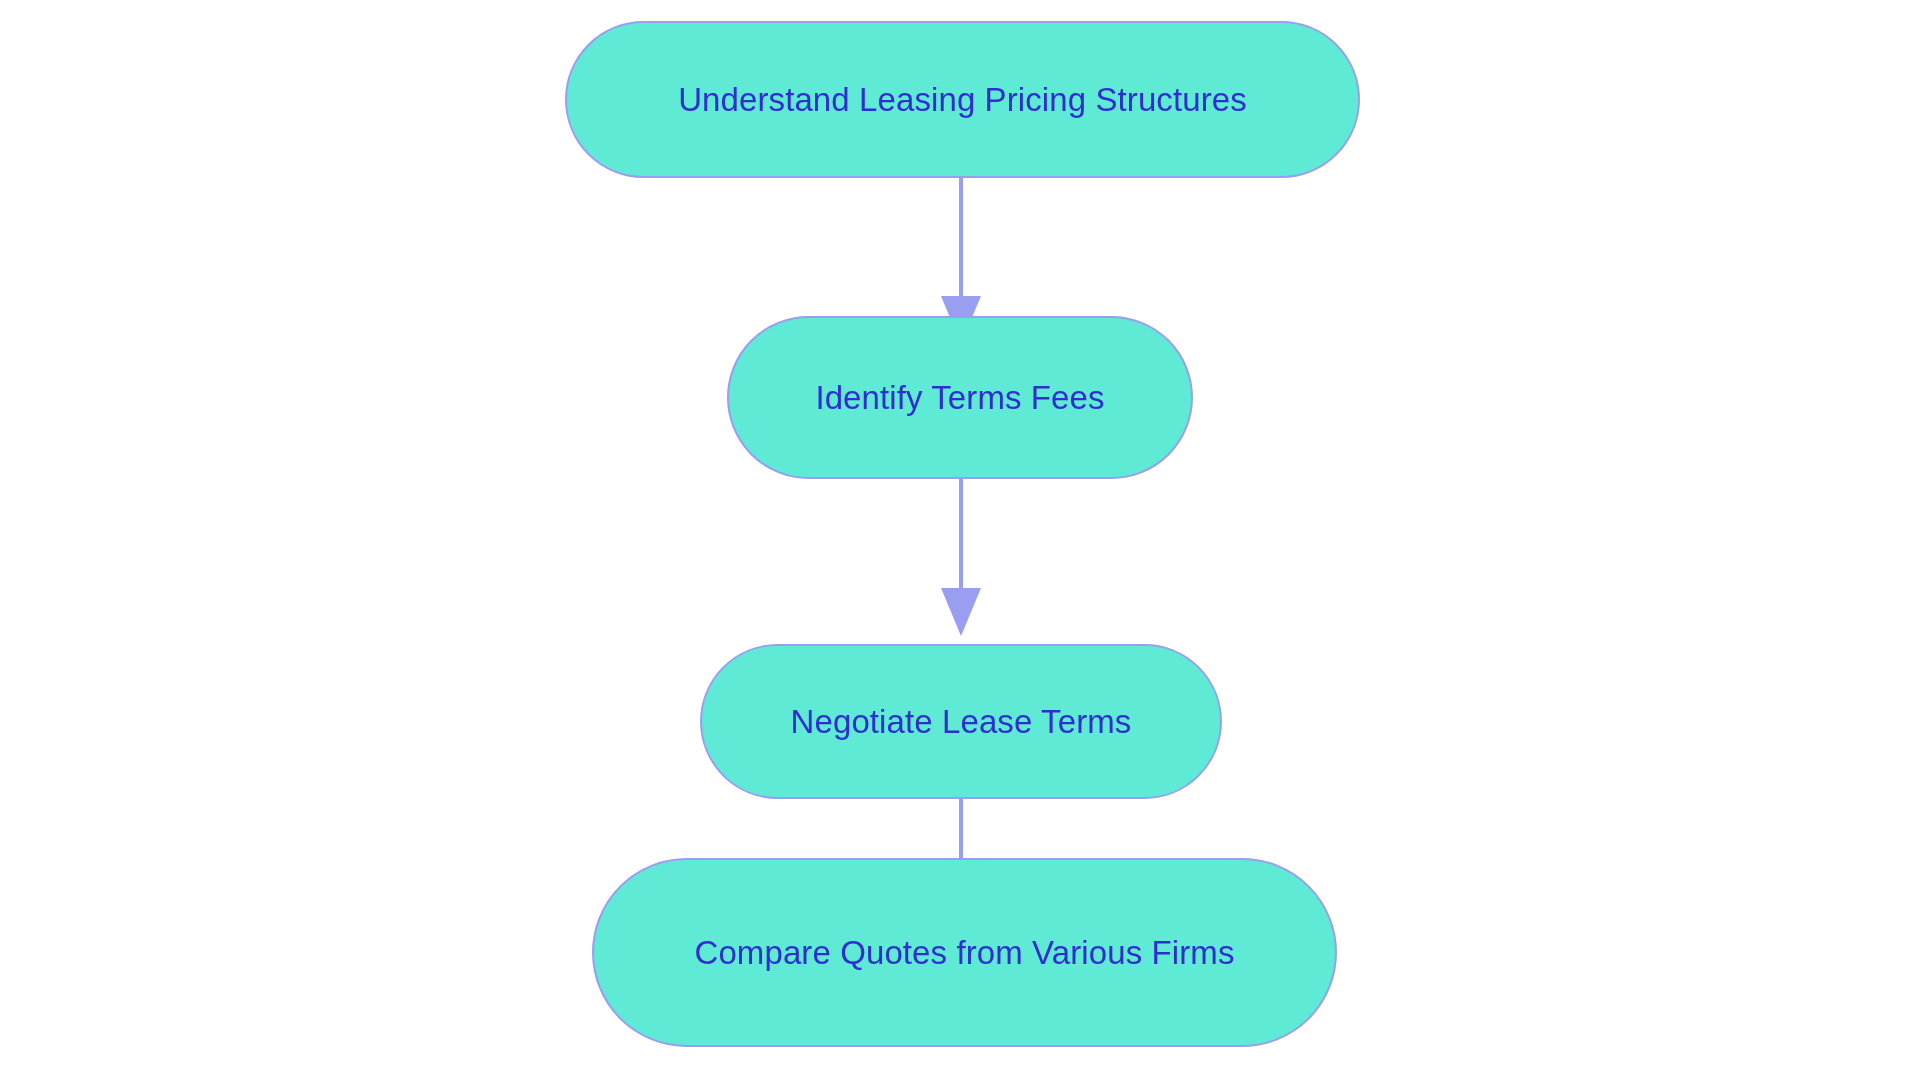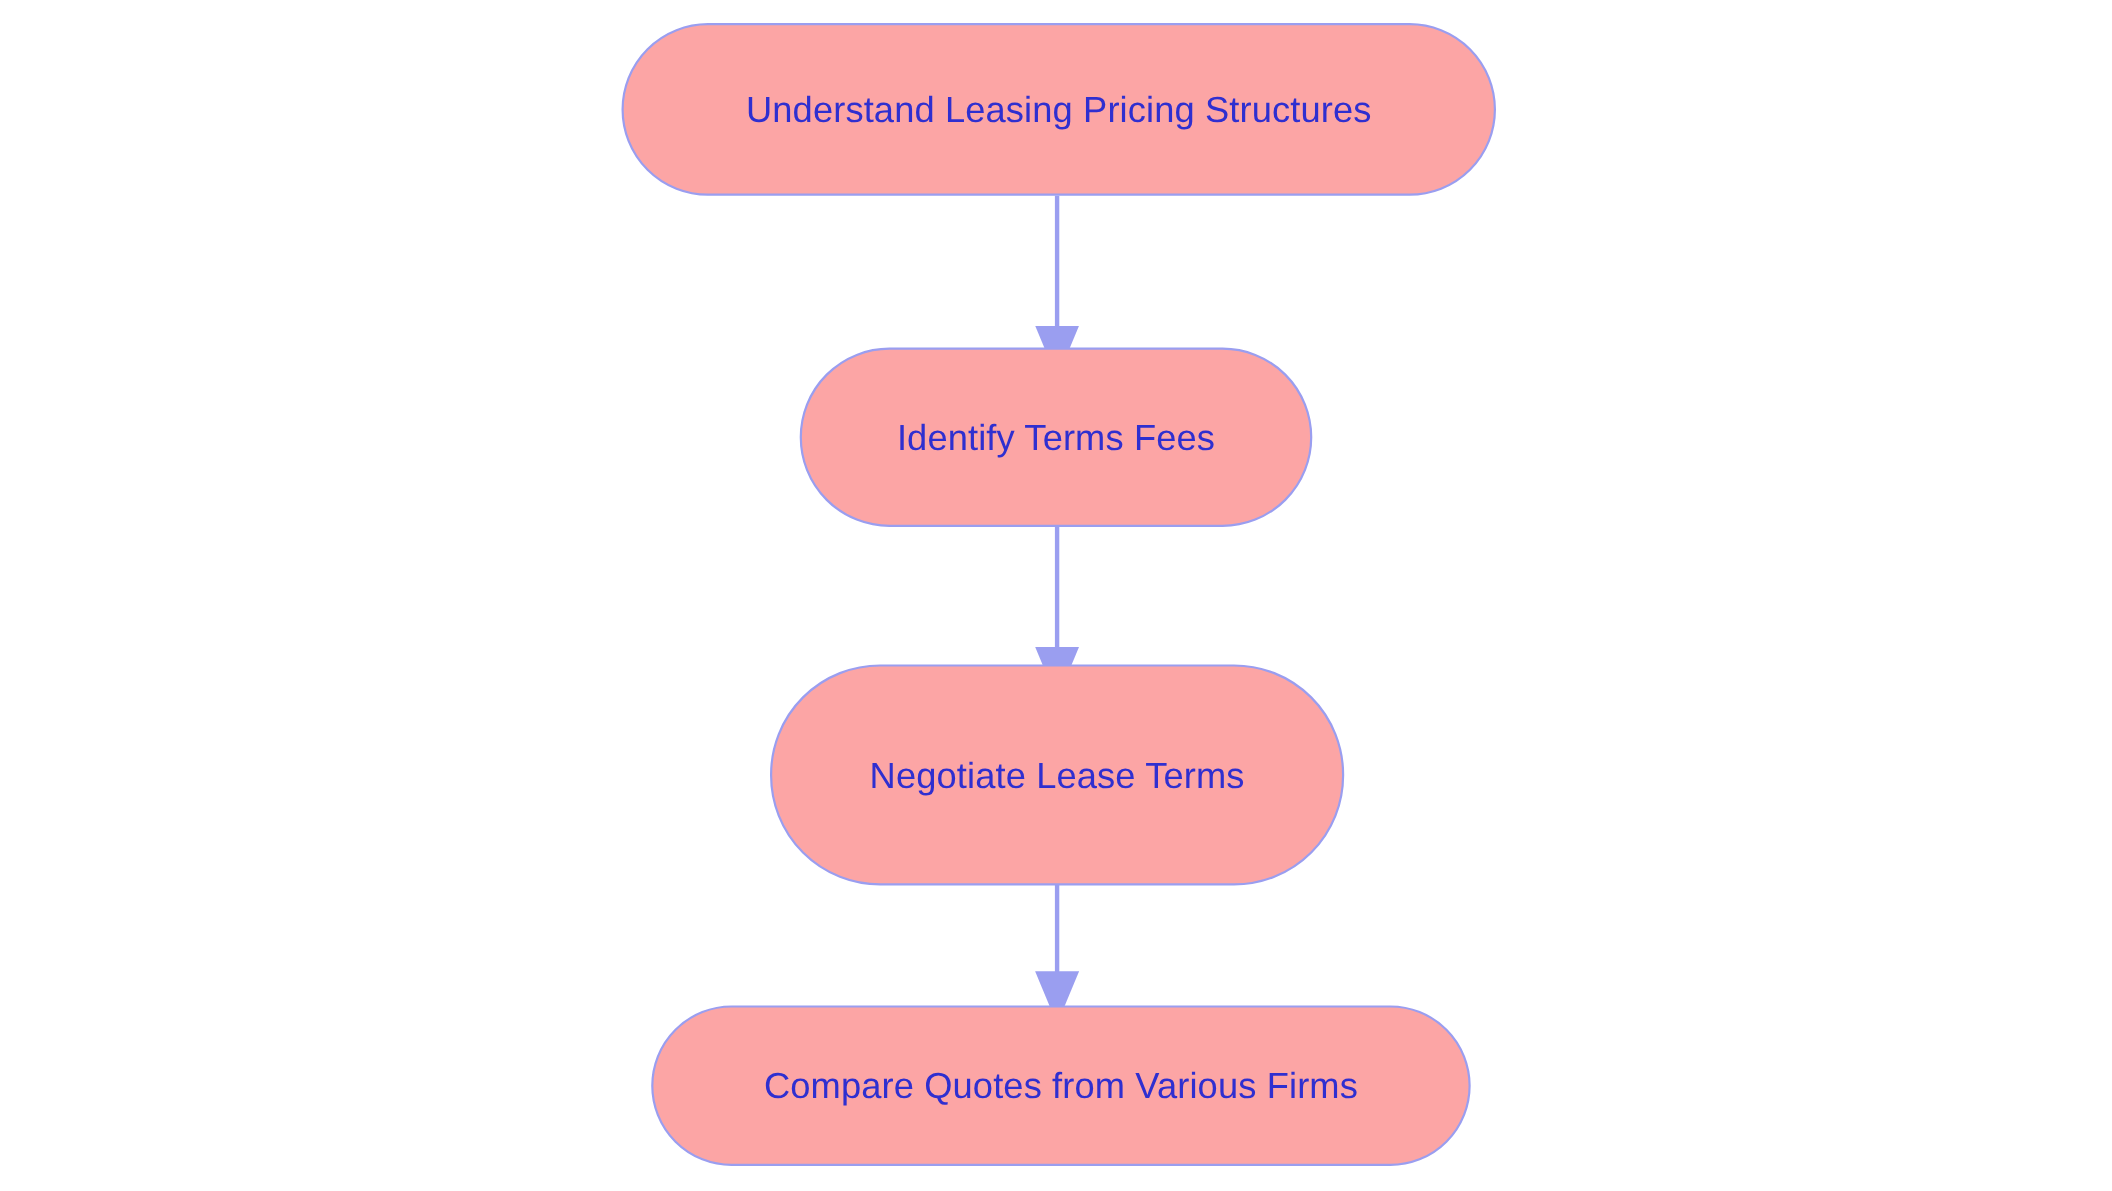--- a/index.html
+++ b/index.html
@@ -22,42 +22,42 @@
     position: absolute;
     left: 0;
     top: 0;
     width: 1920px;
     height: 1083px;
     pointer-events: none;
   }
   .flow-node {
     position: absolute;
     box-sizing: border-box;
-    background: #fca5a5;
+    background: #5eead4;
     border: 2px solid #9a9ef0;
     border-radius: 100px;
     display: flex;
     align-items: center;
     justify-content: center;
     text-align: center;
   }
   .flow-node .node-label {
     color: #2f2fd0;
     font-size: 33px;
     font-weight: 400;
     letter-spacing: 0.1px;
     line-height: 1.2;
     white-space: nowrap;
     padding: 0 26px;
   }
   
   #node-1 { left: 565px;  top: 21px;  width: 795px; height: 157px; }
   #node-2 { left: 727px;  top: 316px; width: 466px; height: 163px; }
-  #node-3 { left: 700px;  top: 604px; width: 522px; height: 201px; }
-  #node-4 { left: 592px;  top: 914px; width: 745px; height: 146px; }
+  #node-3 { left: 700px;  top: 644px; width: 522px; height: 155px; }
+  #node-4 { left: 592px;  top: 858px; width: 745px; height: 189px; }
 </style>
 </head>
 <body>
 
 <div id="flow-canvas">
 
   <svg class="edge-layer" viewBox="0 0 1920 1083" xmlns="http://www.w3.org/2000/svg">
     <defs>
       <marker id="arrow-head" markerWidth="12" markerHeight="10" refX="1" refY="5" orient="auto" markerUnits="strokeWidth">
         <path d="M0,0 L12,5 L0,10 z" fill="#9a9ef0"></path>

